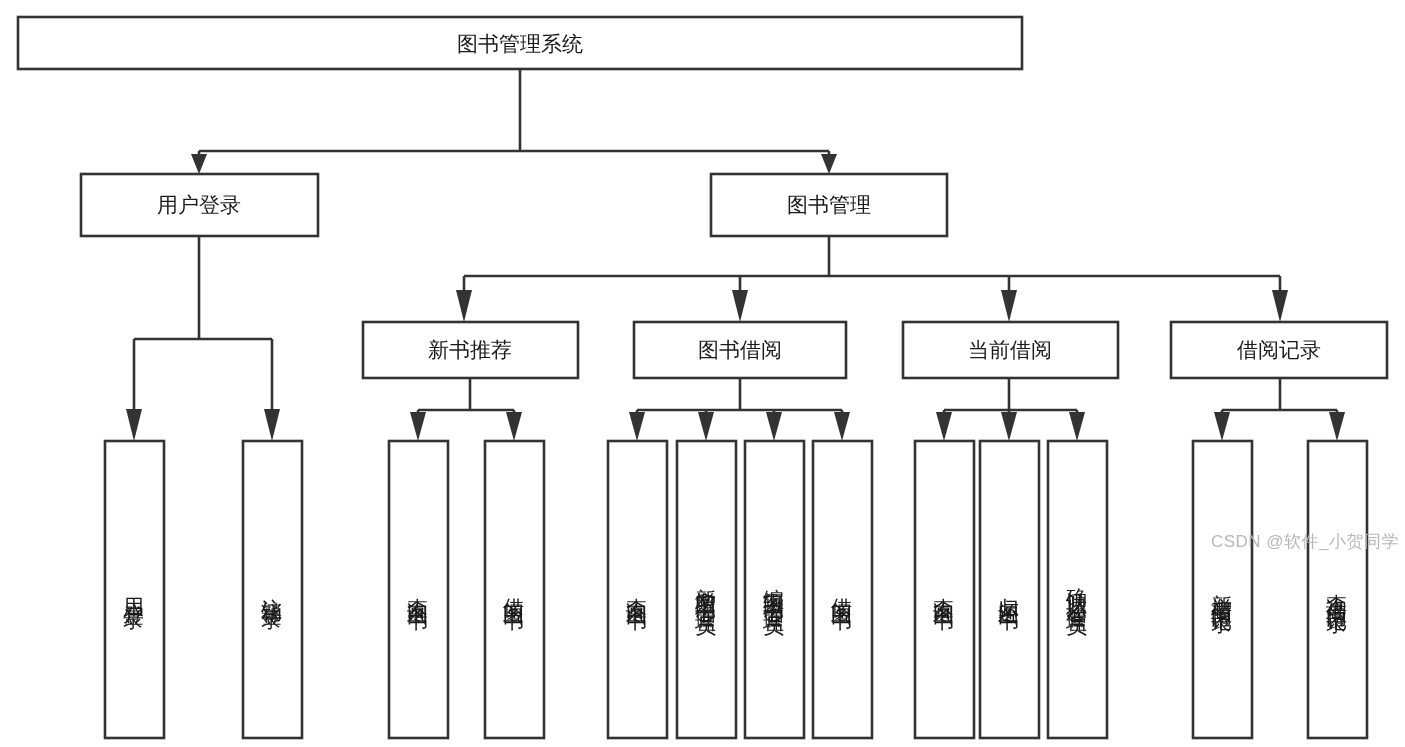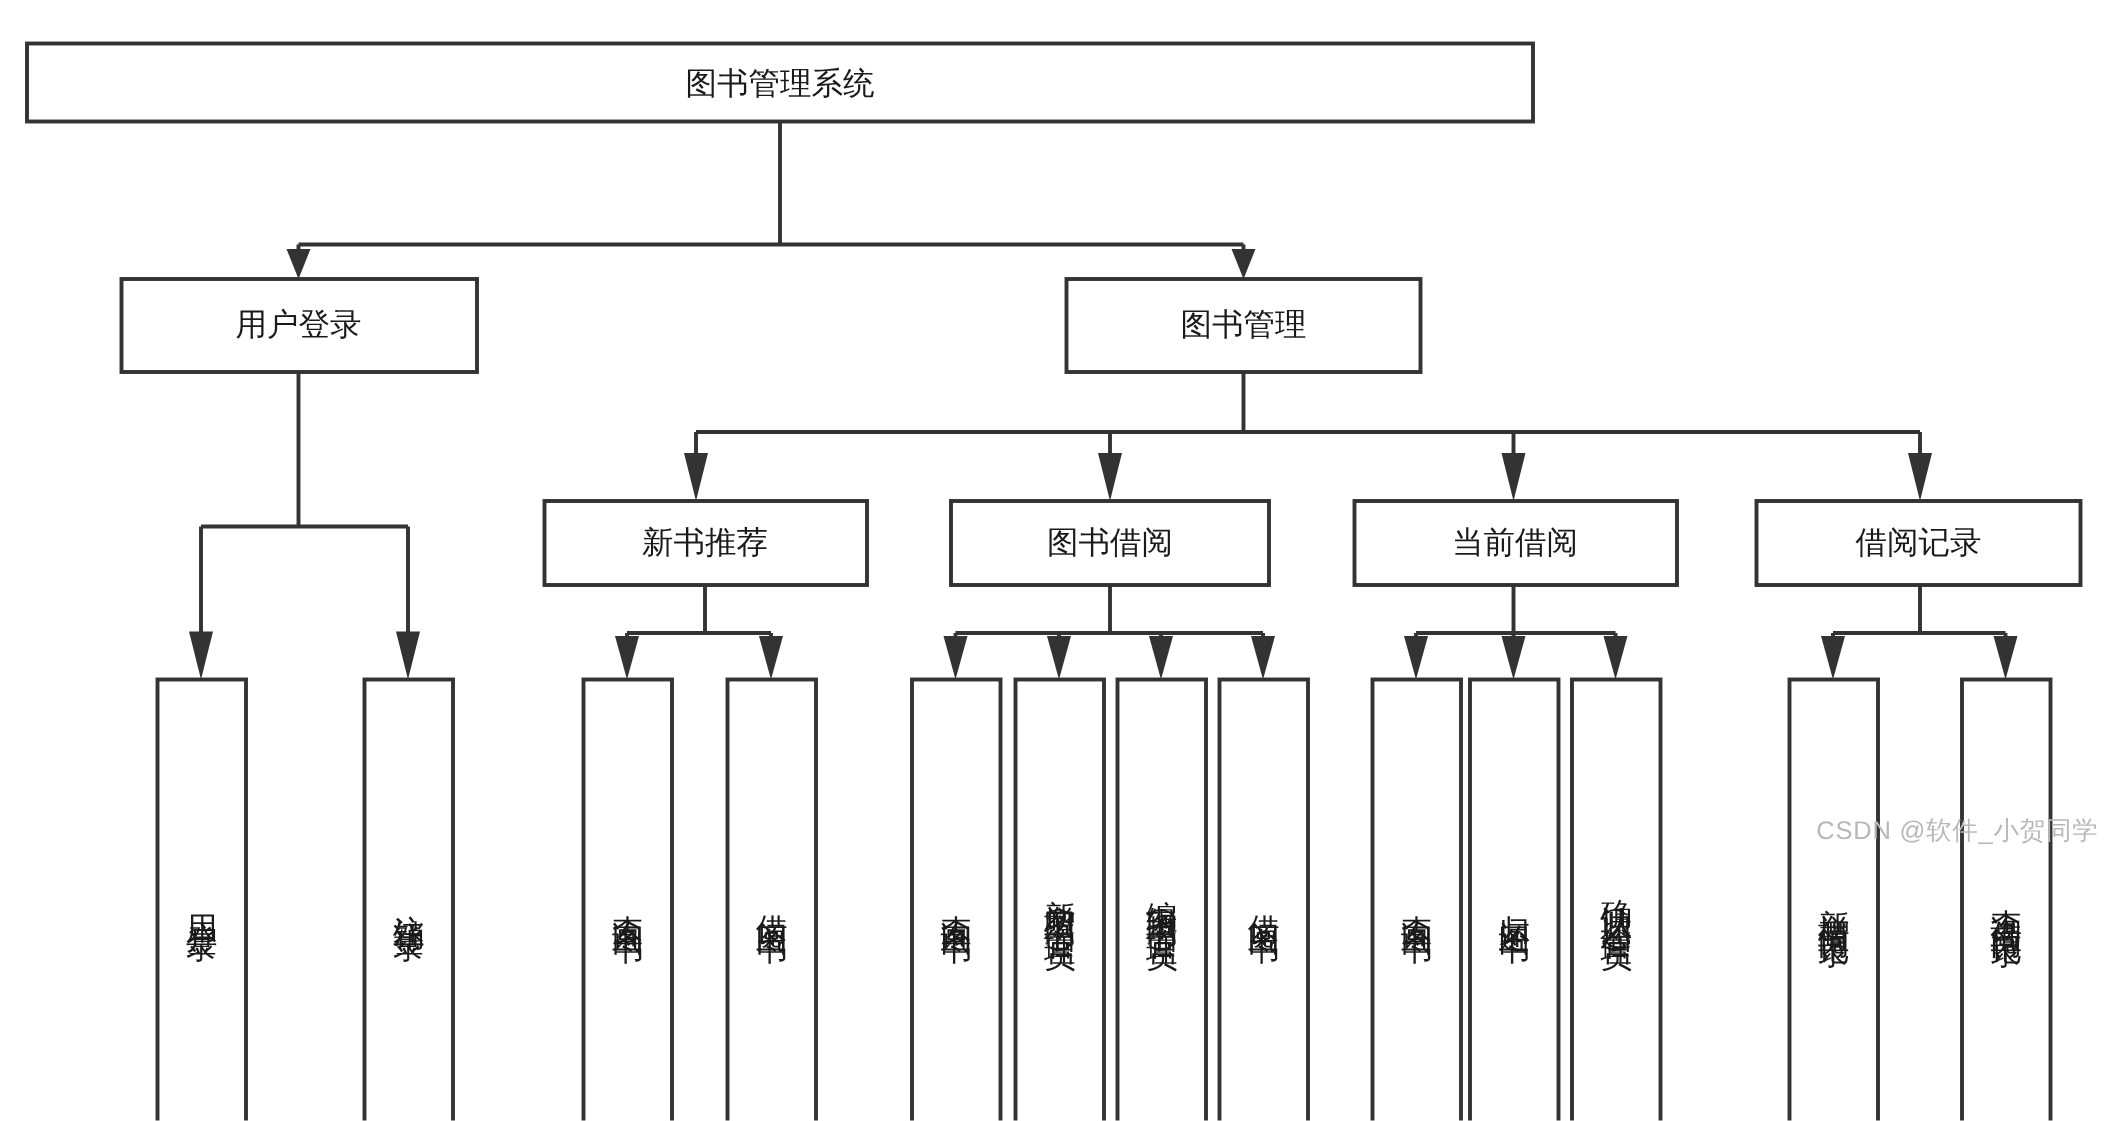--- a/index.html
+++ b/index.html
@@ -10,21 +10,21 @@
   body {
     width: 1405px;
     height: 747px;
     font-family: "Liberation Sans", "DejaVu Sans", sans-serif;
     overflow: hidden;
     position: relative;
   }
   #diagram-root {
     position: absolute;
     left: 0;
-    top: 16px;
+    top: 4px;
     width: 1405px;
     height: 553px;
   }
   svg.flowchart {
     display: block;
     width: 1405px;
     height: 747px;
   }
   .node-box {
     fill: #ffffff;

